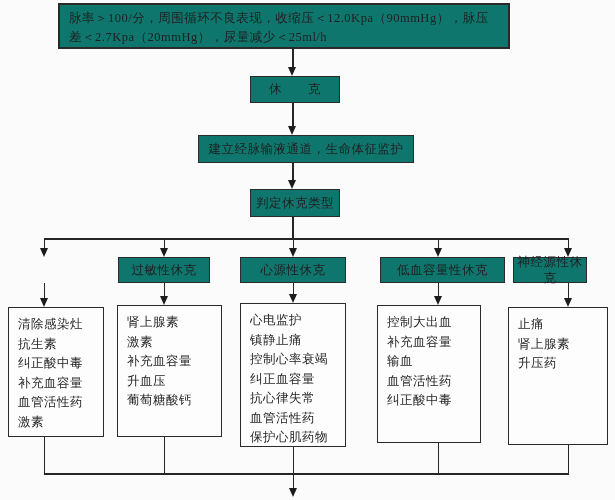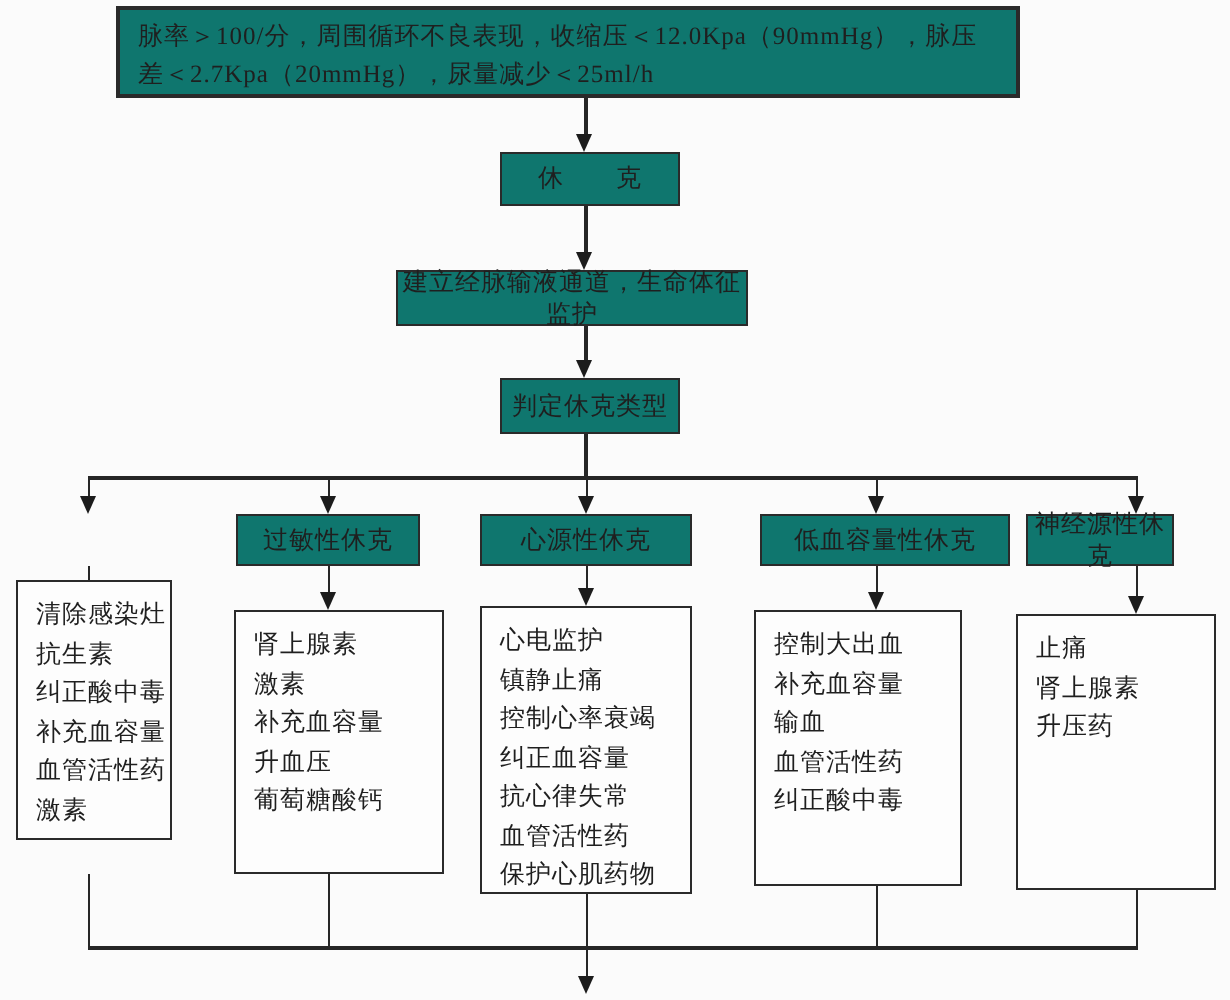--- a/index.html
+++ b/index.html
@@ -42,21 +42,21 @@
   <div class="vline" style="left:292px;top:49px;height:20px"></div>
   <div class="ah" style="left:288.25px;top:67px"></div>
 
   <div class="box" style="left:250px;top:76px;width:90px;height:27px">
     <span>休　　克</span>
   </div>
 
   <div class="vline" style="left:292px;top:103px;height:25px"></div>
   <div class="ah" style="left:288.25px;top:126px"></div>
 
-  <div class="box" style="left:198px;top:135px;width:176px;height:28px">
+  <div class="box" style="left:198px;top:135px;width:216px;height:28px">
     <span>建立经脉输液通道，生命体征监护</span>
   </div>
 
   <div class="vline" style="left:292px;top:163px;height:19px"></div>
   <div class="ah" style="left:288.25px;top:180px"></div>
 
   <div class="box" style="left:250px;top:189px;width:90px;height:28px">
     <span>判定休克类型</span>
   </div>
 
@@ -91,21 +91,21 @@
   <div class="ah" style="left:39.5px;top:298px"></div>
   <div class="vline" style="left:163.5px;top:283px;height:14px"></div>
   <div class="ah" style="left:159.5px;top:296px"></div>
   <div class="vline" style="left:292.5px;top:283px;height:12px"></div>
   <div class="ah" style="left:288.5px;top:294px"></div>
   <div class="vline" style="left:437.5px;top:283px;height:14px"></div>
   <div class="ah" style="left:433.5px;top:296px"></div>
   <div class="vline" style="left:567.5px;top:283px;height:16px"></div>
   <div class="ah" style="left:563.5px;top:298px"></div>
 
-  <div class="listbox" style="left:8px;top:290px;width:78px;height:130px">
+  <div class="listbox" style="left:8px;top:307px;width:96px;height:130px">
     <div class="li">清除感染灶</div>
     <div class="li">抗生素</div>
     <div class="li">纠正酸中毒</div>
     <div class="li">补充血容量</div>
     <div class="li">血管活性药</div>
     <div class="li">激素</div>
   </div>
 
   <div class="listbox" style="left:117px;top:305px;width:105px;height:132px">
     <div class="li">肾上腺素</div>

